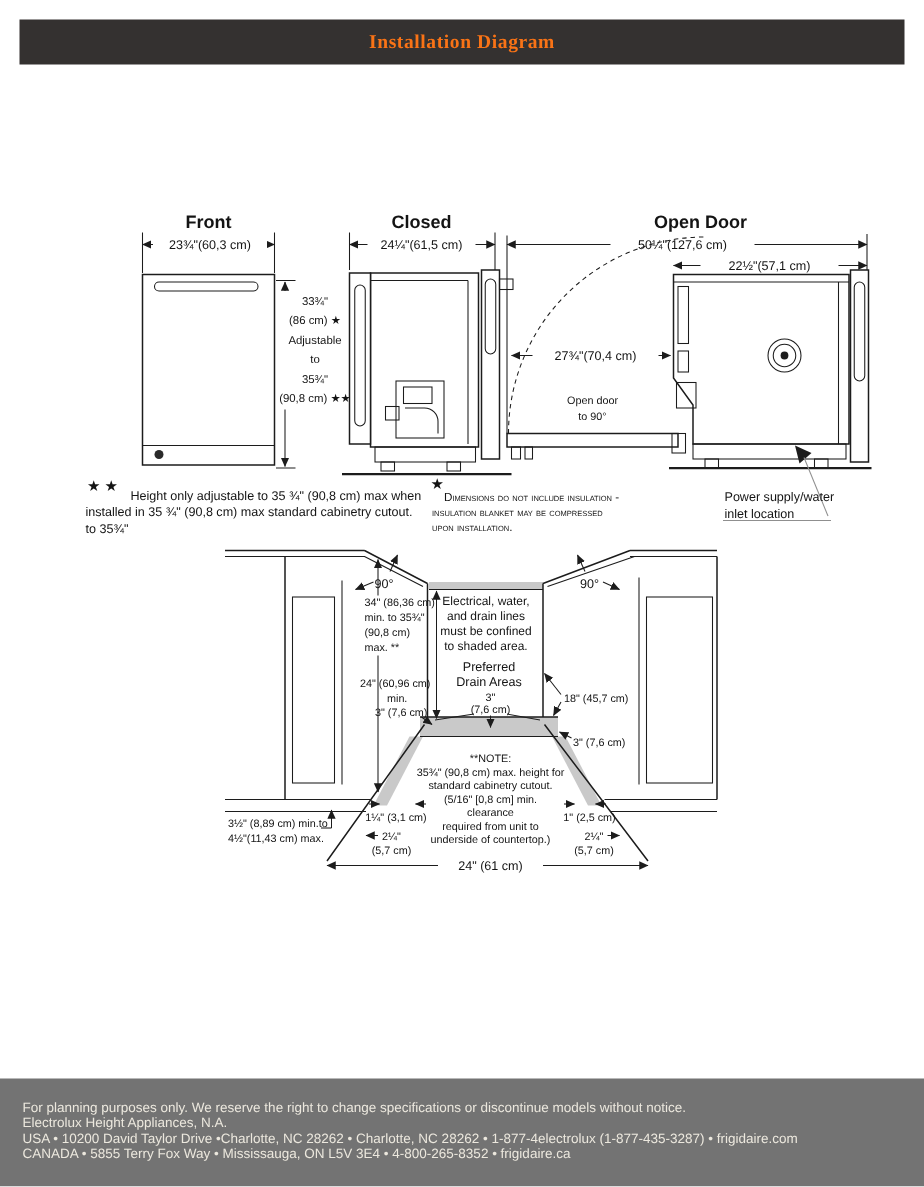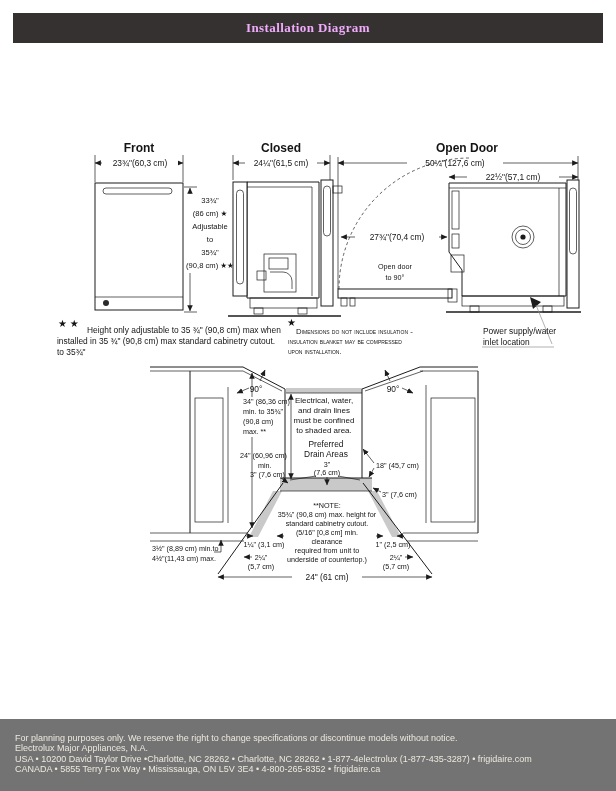--- a/index.html
+++ b/index.html
@@ -1,20 +1,20 @@
 <!DOCTYPE html>
 <html><head>
 <meta charset="utf-8">
 <style>
   html,body{margin:0;padding:0;background:#fff;}
   #page{position:relative;width:616px;height:791px;background:#fff;overflow:hidden;
         font-family:"Liberation Sans","DejaVu Sans",sans-serif;}
   #titlebar{position:absolute;left:13px;top:13px;width:590px;height:30px;background:#343130;
         display:flex;align-items:center;justify-content:center;}
-  #titlebar .t{color:#f0abfc;font-family:"Liberation Serif","DejaVu Serif",serif;
+  #titlebar .t{color:#f97316;font-family:"Liberation Serif","DejaVu Serif",serif;
         font-weight:bold;font-size:13px;letter-spacing:.4px;}
   #footerbar{position:absolute;left:0;top:719px;width:616px;height:86px;background:#737373;
         color:#ece8de;font-family:Liberation Sans, sans-serif;
         font-size:9px;line-height:10.3px;padding:14px 0 0 15px;box-sizing:border-box;}
   svg{position:absolute;left:0;top:0;}
   svg text{font-family:"Liberation Sans","DejaVu Sans",sans-serif;fill:#141414;}
   .ln{fill:none;stroke:#1c1c1c;stroke-width:1;}
   .tn{fill:none;stroke:#1c1c1c;stroke-width:0.7;}
   .thk{fill:none;stroke:#1c1c1c;stroke-width:1.5;}
   .gy{fill:none;stroke:#8f8f8f;stroke-width:0.7;}
@@ -248,18 +248,18 @@
         <text class="d7 mid" x="396" y="569">(5,7 cm)</text>
       </g>
       <line class="tn a2" x1="218" y1="577" x2="432" y2="577"></line>
       <rect class="wb" x="292" y="571" width="70" height="11"></rect>
       <text class="d9 mid" x="327" y="580">24" (61 cm)</text>
     </g>
   </svg>
 
   <div id="footerbar">
     <div>For planning purposes only.  We reserve the right to change specifications or discontinue models without notice.</div>
-    <div>Electrolux Major Appliances, N.A.</div>
+    <div>Electrolux Height Appliances, N.A.</div>
     <div>USA • 10200 David Taylor Drive •Charlotte, NC 28262 • Charlotte, NC 28262 • 1-877-4electrolux (1-877-435-3287) • frigidaire.com</div>
     <div>CANADA • 5855 Terry Fox Way • Mississauga, ON L5V 3E4 • 4-800-265-8352 • frigidaire.ca</div>
   </div>
 
 </div>
 
 </body></html>

